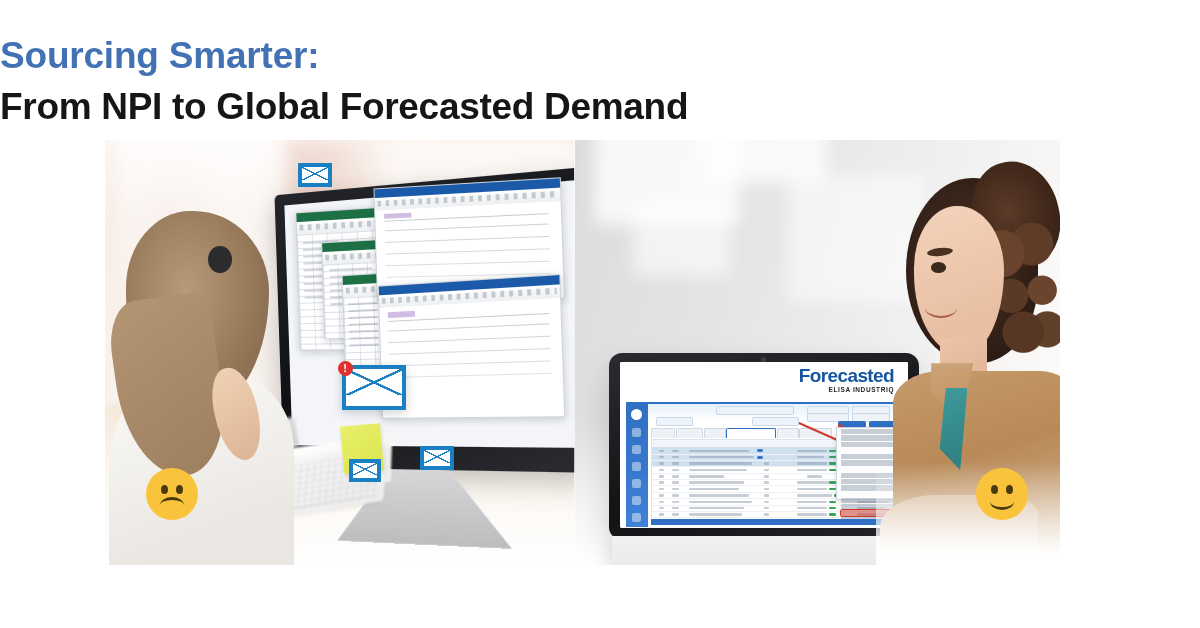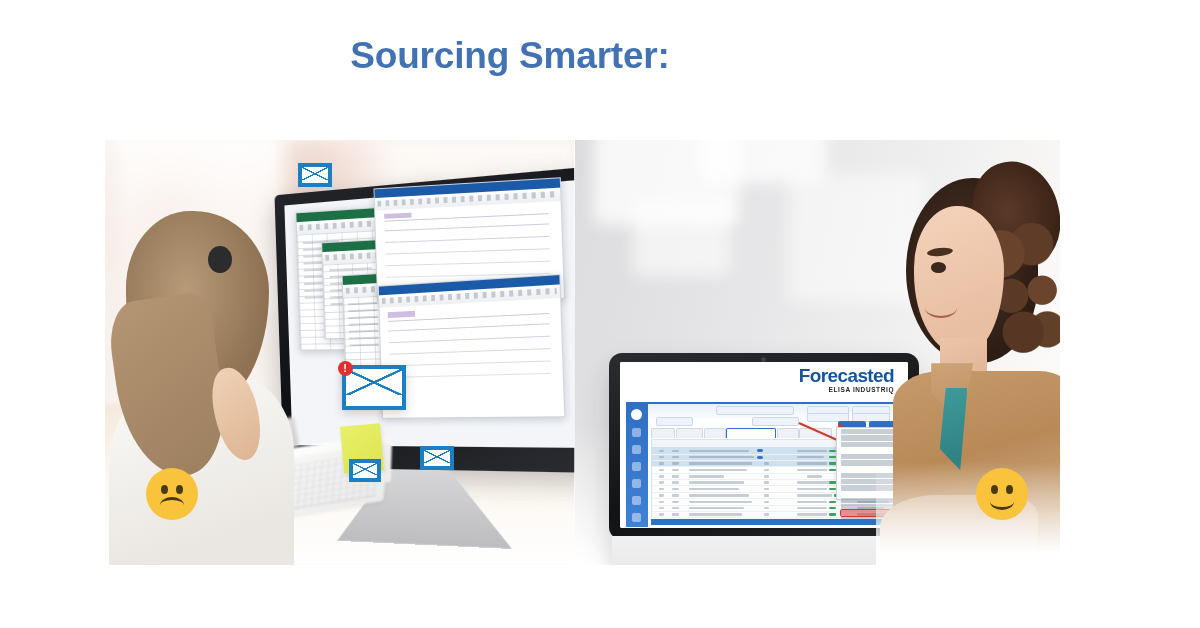--- a/index.html
+++ b/index.html
@@ -15,21 +15,21 @@
     width:1200px;height:628px;
     background:#ffffff;
     overflow:hidden;
   }
 
   
   .headline{
     position:absolute;
     left:0;top:34px;
     width:1020px;
-    text-align:center;
+    text-align:left;
     z-index:40;
   }
   .headline .line1{
     display:block;
     font-size:37px;
     font-weight:bold;
     letter-spacing:-0.2px;
     color:#4272b3;
     line-height:1.18;
   }
@@ -470,20 +470,21 @@
   #emoji-sad{left:146px;top:468px;}
   #emoji-happy{left:976px;top:468px;}
 </style>
 </head>
 <body>
 
 <div id="banner">
 
   <div class="headline">
     <span class="line1">Sourcing Smarter:</span>
+    <span class="line2">From NPI to Global Forecasted Demand</span>
   </div>
 
   <div class="stage">
 
     <div class="panel-left">
       <div class="bg-wall"></div>
       <div class="bg-window"></div>
       <div class="bg-plant"></div>
       <div class="desk"></div>
 

